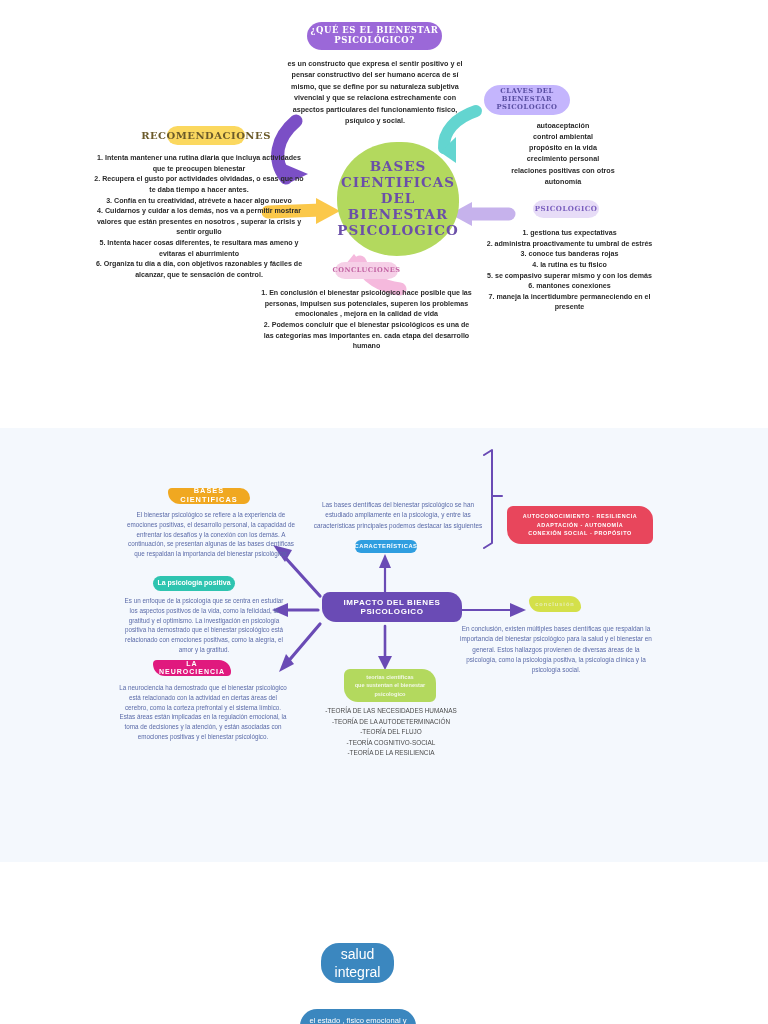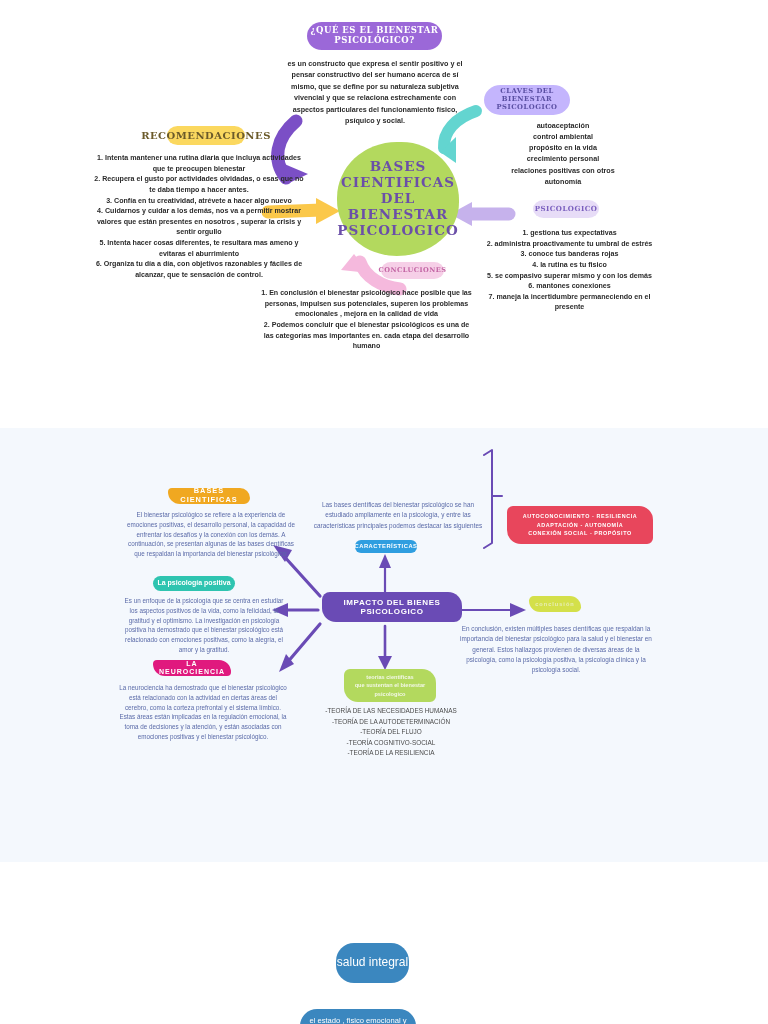--- a/index.html
+++ b/index.html
@@ -27,21 +27,21 @@
     font-family:"DejaVu Serif", serif;
     font-weight:700;
     letter-spacing:.5px;
     color:#5b3fa8;
     line-height:1.15;
   }
   .pill-purple { background:#9b68d8; color:#ffffff; border-radius:40px/38px; }
   .pill-teal   { background:#c4b5fd; color:#5a4fa3; border-radius:40px/36px; }
   .pill-yellow { background:#fbd85f; color:#6b5a2a; border-radius:40px/36px; }
   .pill-lav    { background:#e7dcf7; color:#7a5fbe; border-radius:40px/34px; }
-  .pill-pink   { background:#f6cfe7; color:#c264a3; border-radius:40px/34px;margin-left:46px; }
+  .pill-pink   { background:#f6cfe7; color:#c264a3; border-radius:40px/34px; }
 
   
   .txt1 {
     position:absolute;
     text-align:center;
     font-family:"Liberation Sans", sans-serif;
     font-weight:700;
     color:#2b2b2b;
   }
   .txt1 ol { list-style:none; counter-reset:li; }
@@ -291,21 +291,21 @@
       <div>-TEORÍA DE LA RESILIENCIA</div>
     </div>
 
     <div class="tag tag-lime" style="left:529px; top:168px; width:52px; height:16px; font-size:5.6px;">
       <span>conclusión</span>
     </div>
     <div class="txt2" style="left:460px; top:196px; width:192px; font-size:6.4px; line-height:1.6;">En conclusión, existen múltiples bases científicas que respaldan la importancia del bienestar psicológico para la salud y el bienestar en general. Estos hallazgos provienen de diversas áreas de la psicología, como la psicología positiva, la psicología clínica y la psicología social.</div>
   </div>
 
   <div id="page3">
-    <div class="blue-box" style="left:336px; top:81px; width:73px; height:40px; font-size:12px;">
+    <div class="blue-box" style="left:321px; top:81px; width:73px; height:40px; font-size:14px;">
       <span>salud integral</span>
     </div>
     <div class="blue-box" style="left:300px; top:147px; width:116px; height:34px; font-size:7.6px; padding:0 6px;">
       <span>el estado , fisico emocional y social</span>
     </div>
   </div>
 
 </div>
 
 </body></html>

